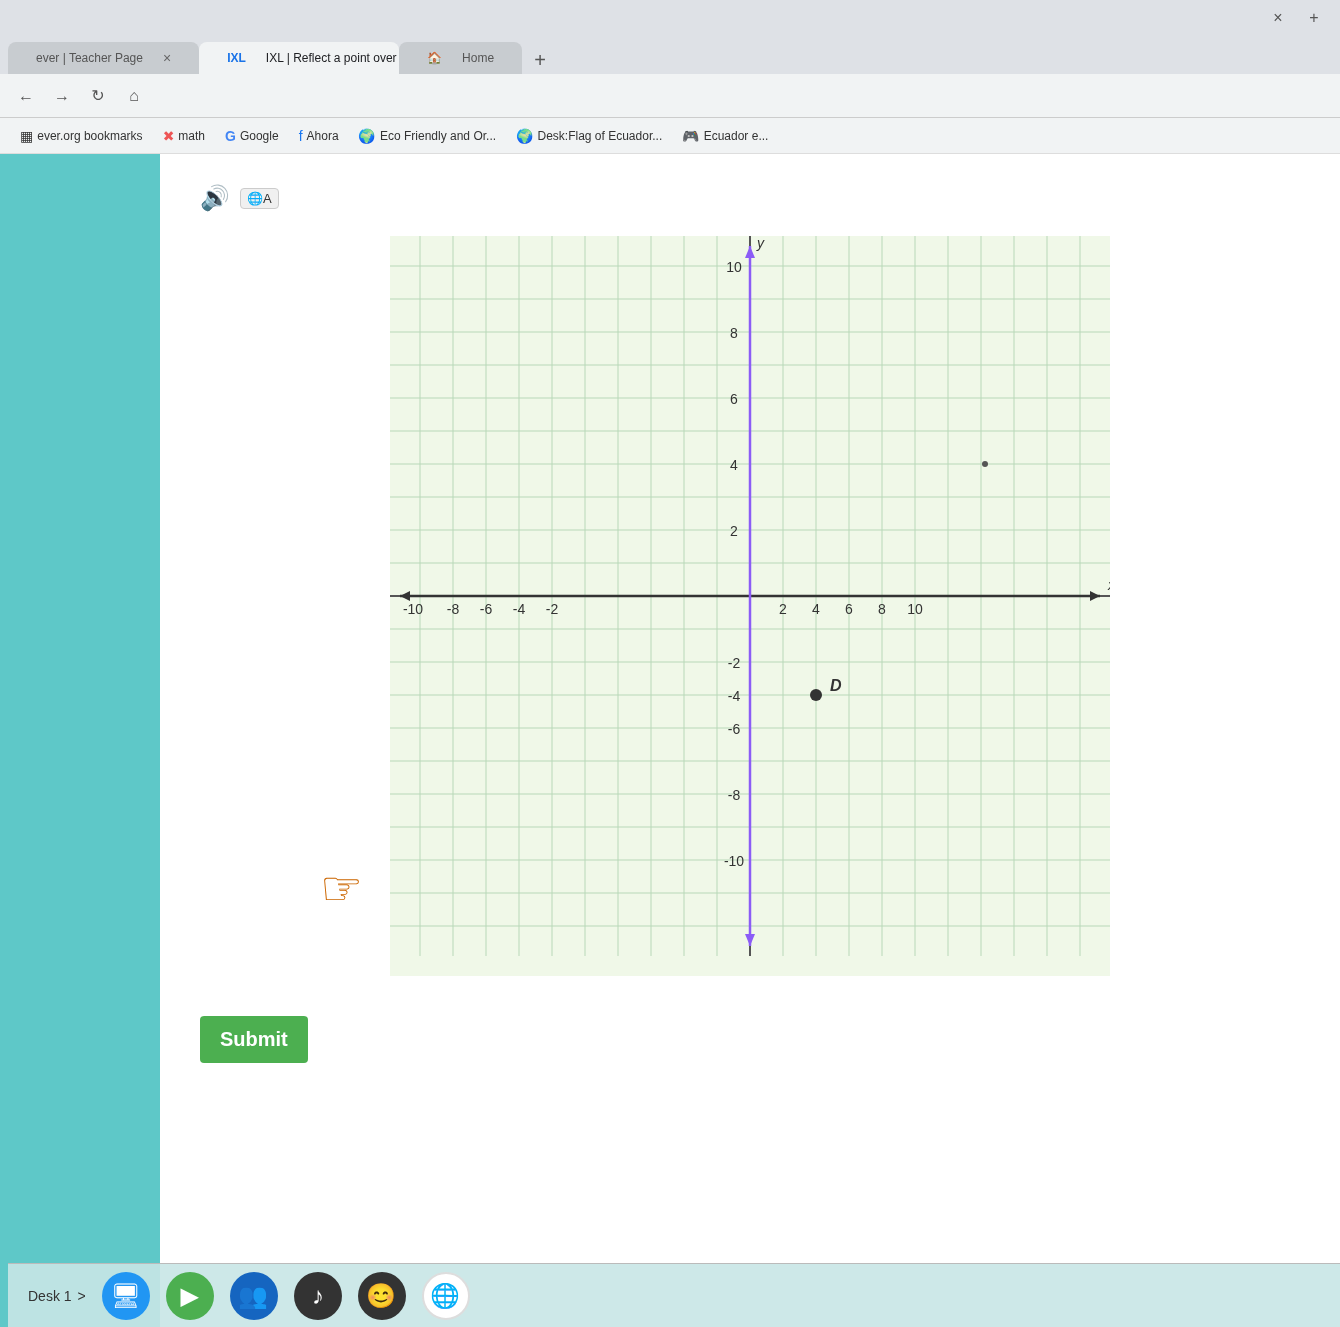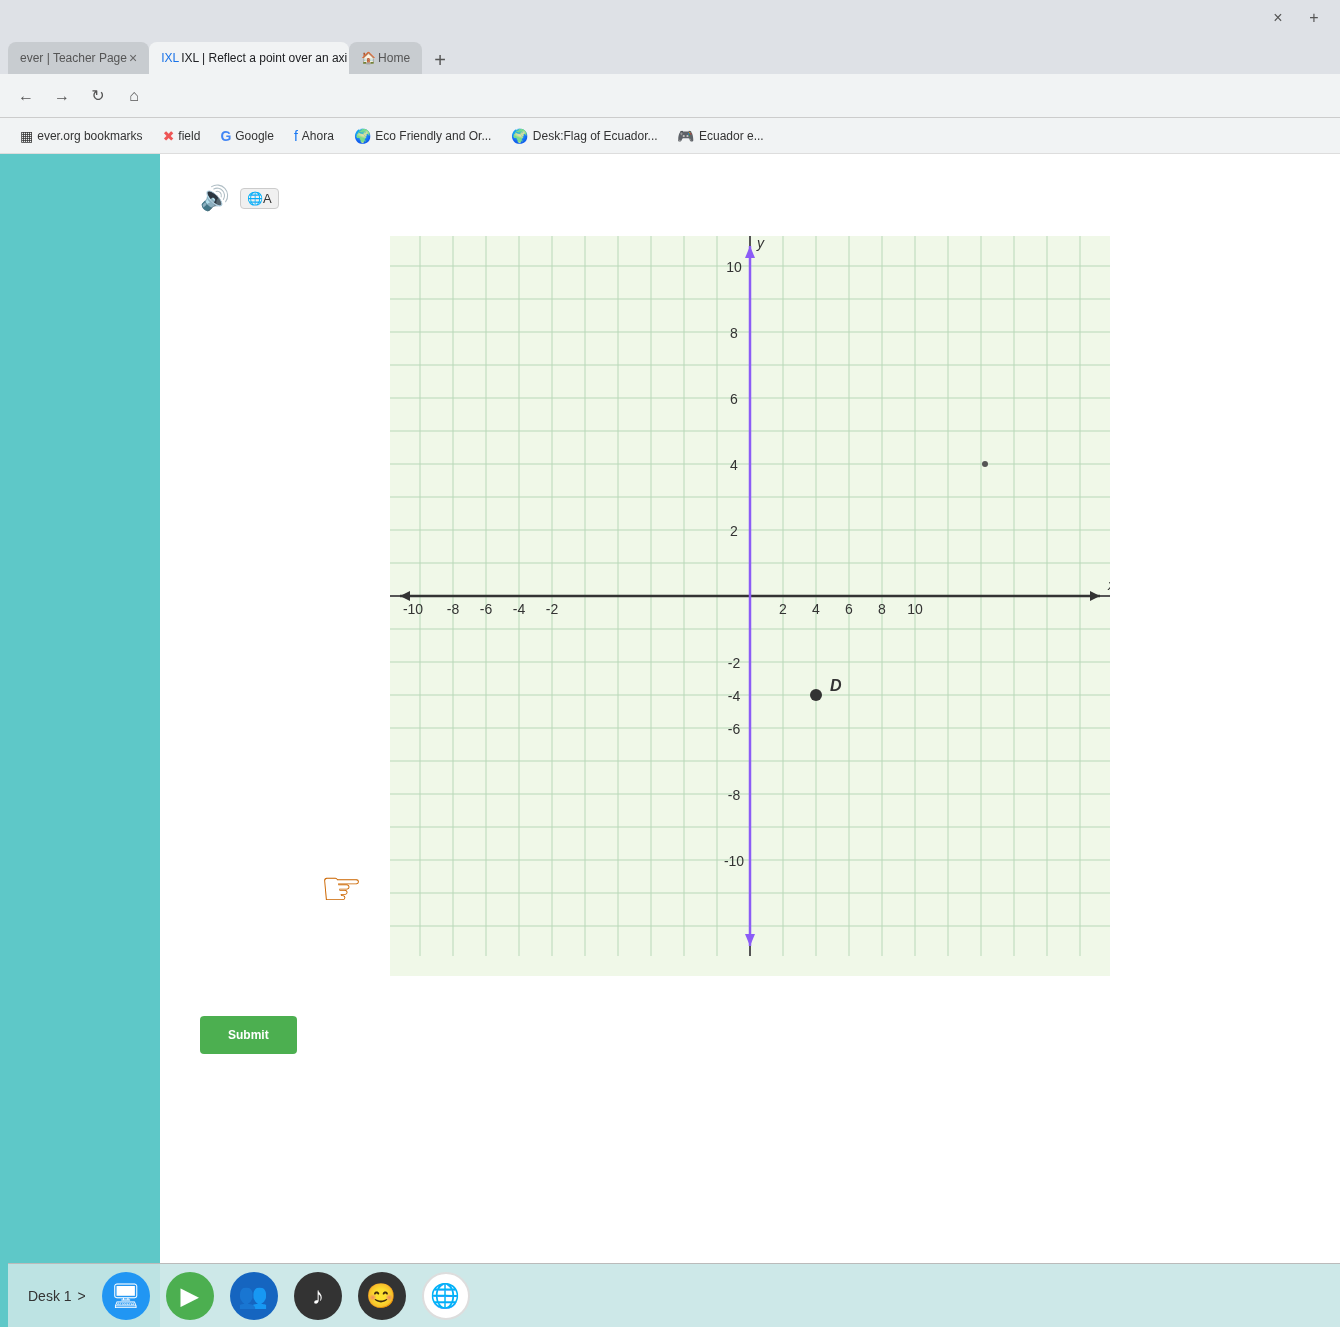--- a/index.html
+++ b/index.html
@@ -43,26 +43,26 @@
       display: flex;
       align-items: flex-end;
       padding: 0 8px;
       background: #dee1e6;
       height: 38px;
     }
 
     .tab {
       display: flex;
       align-items: center;
-      padding: 0 12px;
+      padding: 0 28px;
       height: 32px;
       border-radius: 8px 8px 0 0;
       font-size: 12px;
       cursor: pointer;
-      gap: 2px;
+      gap: 20px;
       max-width: 200px;
       white-space: nowrap;
       overflow: hidden;
       text-overflow: ellipsis;
     }
 
     .tab.active {
       background: #f1f3f4;
       color: #202124;
     }
@@ -217,22 +217,22 @@
     .graph-svg {
       width: 100%;
       height: 100%;
     }
 
     
     .submit-btn {
       background: #4caf50;
       color: white;
       border: none;
-      padding: 12px 28px;
-      font-size: 12px;
+      padding: 12px 20px;
+      font-size: 20px;
       font-weight: bold;
       border-radius: 4px;
       cursor: pointer;
       margin-top: 10px;
     }
 
     
     .taskbar {
       position: fixed;
       bottom: 0;
@@ -311,21 +311,21 @@
       <button class="title-bar-btn">+</button>
     </div>
   </div>
 
   <div class="tabs-bar">
     <div class="tab inactive">
       <span>ever | Teacher Page</span>
       <span class="tab-close">×</span>
     </div>
     <div class="tab active">
-      <span style="font-size:12px;color:#1a73e8;font-weight:normal;">IXL</span>
+      <span style="font-size:12px;color:#1a73e8;font-weight:bold;">IXL</span>
       <span>IXL | Reflect a point over an axi</span>
 
     </div>
     <div class="tab inactive">
       <span>🏠</span>
       <span>Home</span>
     </div>
     <div class="tab-new">+</div>
   </div>
 
@@ -336,21 +336,21 @@
     <button class="nav-btn">⌂</button>
   </div>
 
   <div class="bookmarks-bar">
     <div class="bookmark-item">
       <span class="bookmark-icon">▦</span>
       <span>ever.org bookmarks</span>
     </div>
     <div class="bookmark-item">
       <span class="bookmark-icon" style="color:#e55;">✖</span>
-      <span>field</span>
+      <span>math</span>
     </div>
     <div class="bookmark-item">
       <span class="bookmark-icon" style="color:#4285f4;font-weight:bold;">G</span>
       <span>Google</span>
     </div>
     <div class="bookmark-item">
       <span class="bookmark-icon" style="color:#1877f2;">f</span>
       <span>Ahora</span>
     </div>
     <div class="bookmark-item">

